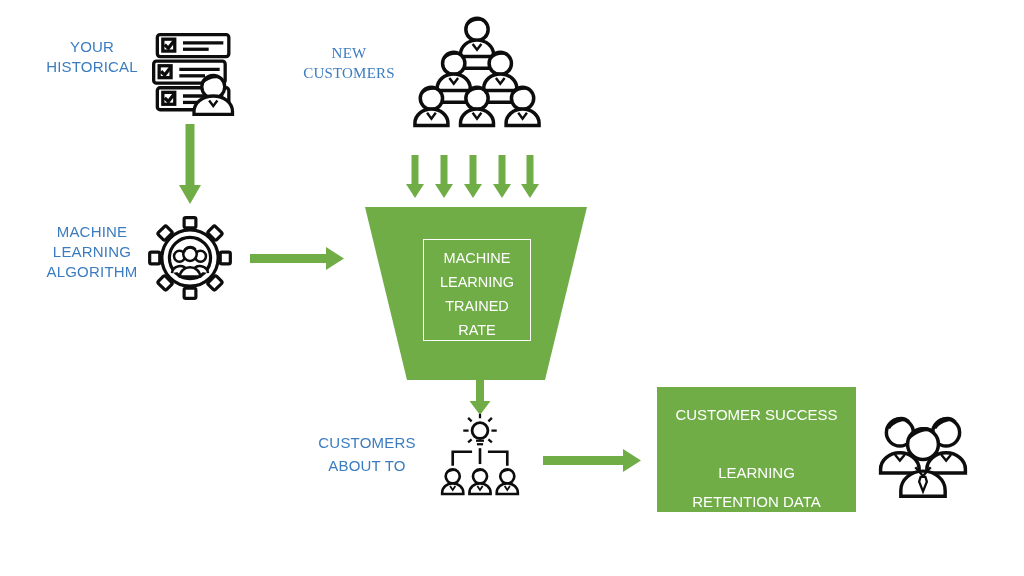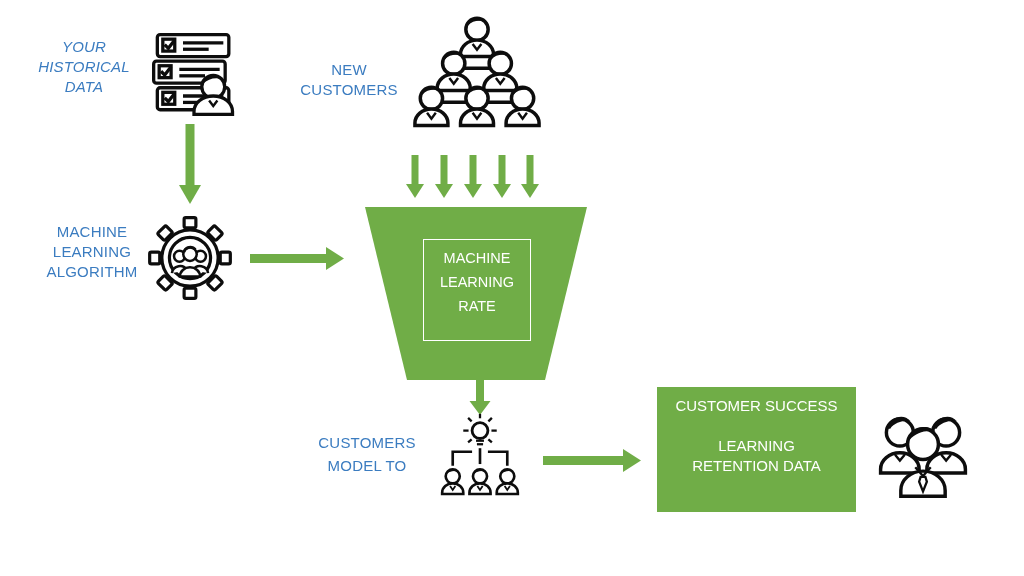--- a/index.html
+++ b/index.html
@@ -6,32 +6,31 @@
   .canvas{position:relative;width:1024px;height:576px;background:#ffffff;overflow:hidden;
           font-family:"Liberation Sans",sans-serif;}
   .abs{position:absolute;}
   .blue-label{color:#3B7CC0;font-size:15px;line-height:20px;text-align:center;font-weight:400;letter-spacing:.2px;}
   .lh23{line-height:23px;}
   .green{fill:#70AD47;}
   .model-box{border:1.5px solid #ffffff;color:#ffffff;font-size:14.5px;line-height:24px;
              text-align:center;padding-top:6px;box-sizing:border-box;}
   .outcome-box{background:#70AD47;color:#ffffff;font-size:15px;line-height:20px;
                text-align:center;padding-top:9px;box-sizing:border-box;}
-  .outcome-box .line{min-height:20px;}
+  .outcome-box .line{min-height:20px;margin-top:9px;}
   svg{display:block;}
 </style>
 </head>
 <body>
 
 <div class="canvas">
 
-  <div class="abs blue-label" style="left:20px;top:37px;width:128px;font-style:italic;">
+  <div class="abs blue-label" style="left:28px;top:37px;width:128px;">
     <div>YOUR</div>
     <div>HISTORICAL</div>
-    <div>DATA</div>
   </div>
 
   <div class="abs" style="left:150px;top:29px;">
     <svg width="88" height="90" viewBox="0 0 96 92">
       <g fill="none" stroke="#0d0d0d" stroke-width="3.6">
         <rect x="8" y="3" width="78" height="24" rx="3"></rect>
         <rect x="14" y="8" width="13" height="13"></rect>
         <polyline points="16,14 20,18 27,9"></polyline>
         <line x1="36" y1="12" x2="80" y2="12"></line>
         <line x1="36" y1="19" x2="64" y2="19"></line>
@@ -92,21 +91,21 @@
     </svg>
   </div>
 
   <div class="abs" style="left:250px;top:245px;">
     <svg width="95" height="26" viewBox="0 0 95 26">
       <rect class="green" x="0" y="9" width="77" height="9"></rect>
       <polygon class="green" points="76,2 76,25 94,13.5"></polygon>
     </svg>
   </div>
 
-  <div class="abs blue-label" style="left:293px;top:60px;width:112px;">
+  <div class="abs blue-label" style="left:293px;top:43px;width:112px;font-family:Liberation Serif, serif;">
     <div>NEW</div>
     <div>CUSTOMERS</div>
   </div>
 
   <div class="abs" style="left:398px;top:12px;">
     <svg width="158" height="128" viewBox="0 0 160 132">
       <defs>
         <g id="pyr-p">
           <circle cx="0" cy="-13" r="11.5" fill="#fff" stroke="#0d0d0d" stroke-width="3.6"></circle>
           <path d="M -11,-16.5 a 11.5 11.5 0 0 1 19.5,-4.5 c -7,-2 -13.5,-0.5 -17.5,3.5 z" fill="#0d0d0d"></path>
@@ -158,33 +157,34 @@
 
   <div class="abs" style="left:360px;top:205px;">
     <svg width="232" height="177" viewBox="0 0 232 177">
       <polygon class="green" points="5,2 227,2 185,175 47,175"></polygon>
     </svg>
   </div>
 
   <div class="abs model-box" style="left:423px;top:239px;width:108px;height:102px;">
     <div>MACHINE</div>
     <div>LEARNING</div>
+    <div>TRAINED</div>
     <div>RATE</div>
   </div>
 
   <div class="abs" style="left:468px;top:375px;">
     <svg width="24" height="42" viewBox="0 0 24 42">
       <rect class="green" x="8" y="0" width="8" height="27"></rect>
       <polygon class="green" points="1.5,26 22.5,26 12,40"></polygon>
     </svg>
   </div>
 
   <div class="abs blue-label lh23" style="left:308px;top:431px;width:118px;">
     <div>CUSTOMERS</div>
-    <div>MODEL TO</div>
+    <div>ABOUT TO</div>
   </div>
 
   <div class="abs" style="left:436px;top:412px;">
     <svg width="88" height="90" viewBox="0 0 100 100">
       <defs>
         <g id="idea-p">
           <circle cx="0" cy="-10" r="8" fill="#fff" stroke="#0d0d0d" stroke-width="3"></circle>
           <path d="M -7.5,-12.5 a 8 8 0 0 1 13.5,-3 c -5,-1.3 -9.5,-0.3 -12.5,2.5 z" fill="#0d0d0d"></path>
           <path d="M -12,10 v-1.5 a 12 10.5 0 0 1 24,0 V 10 z" fill="#fff" stroke="#0d0d0d" stroke-width="3"></path>
           <polyline points="-3,1 0,5.5 3,1" fill="none" stroke="#0d0d0d" stroke-width="2"></polyline>

